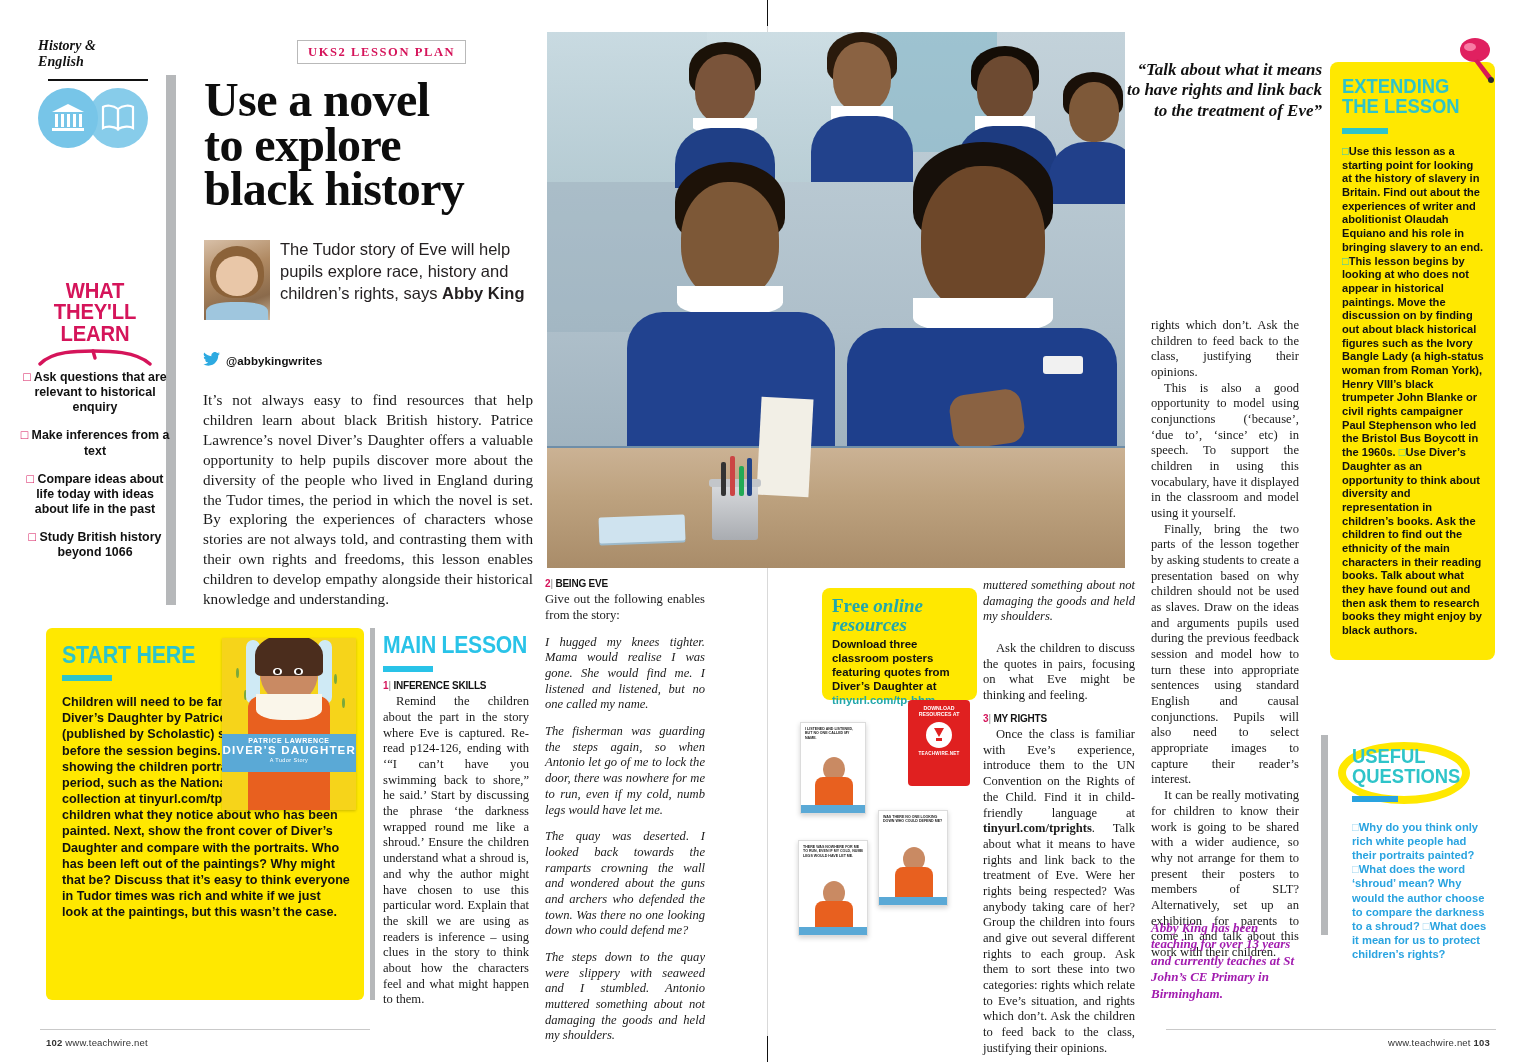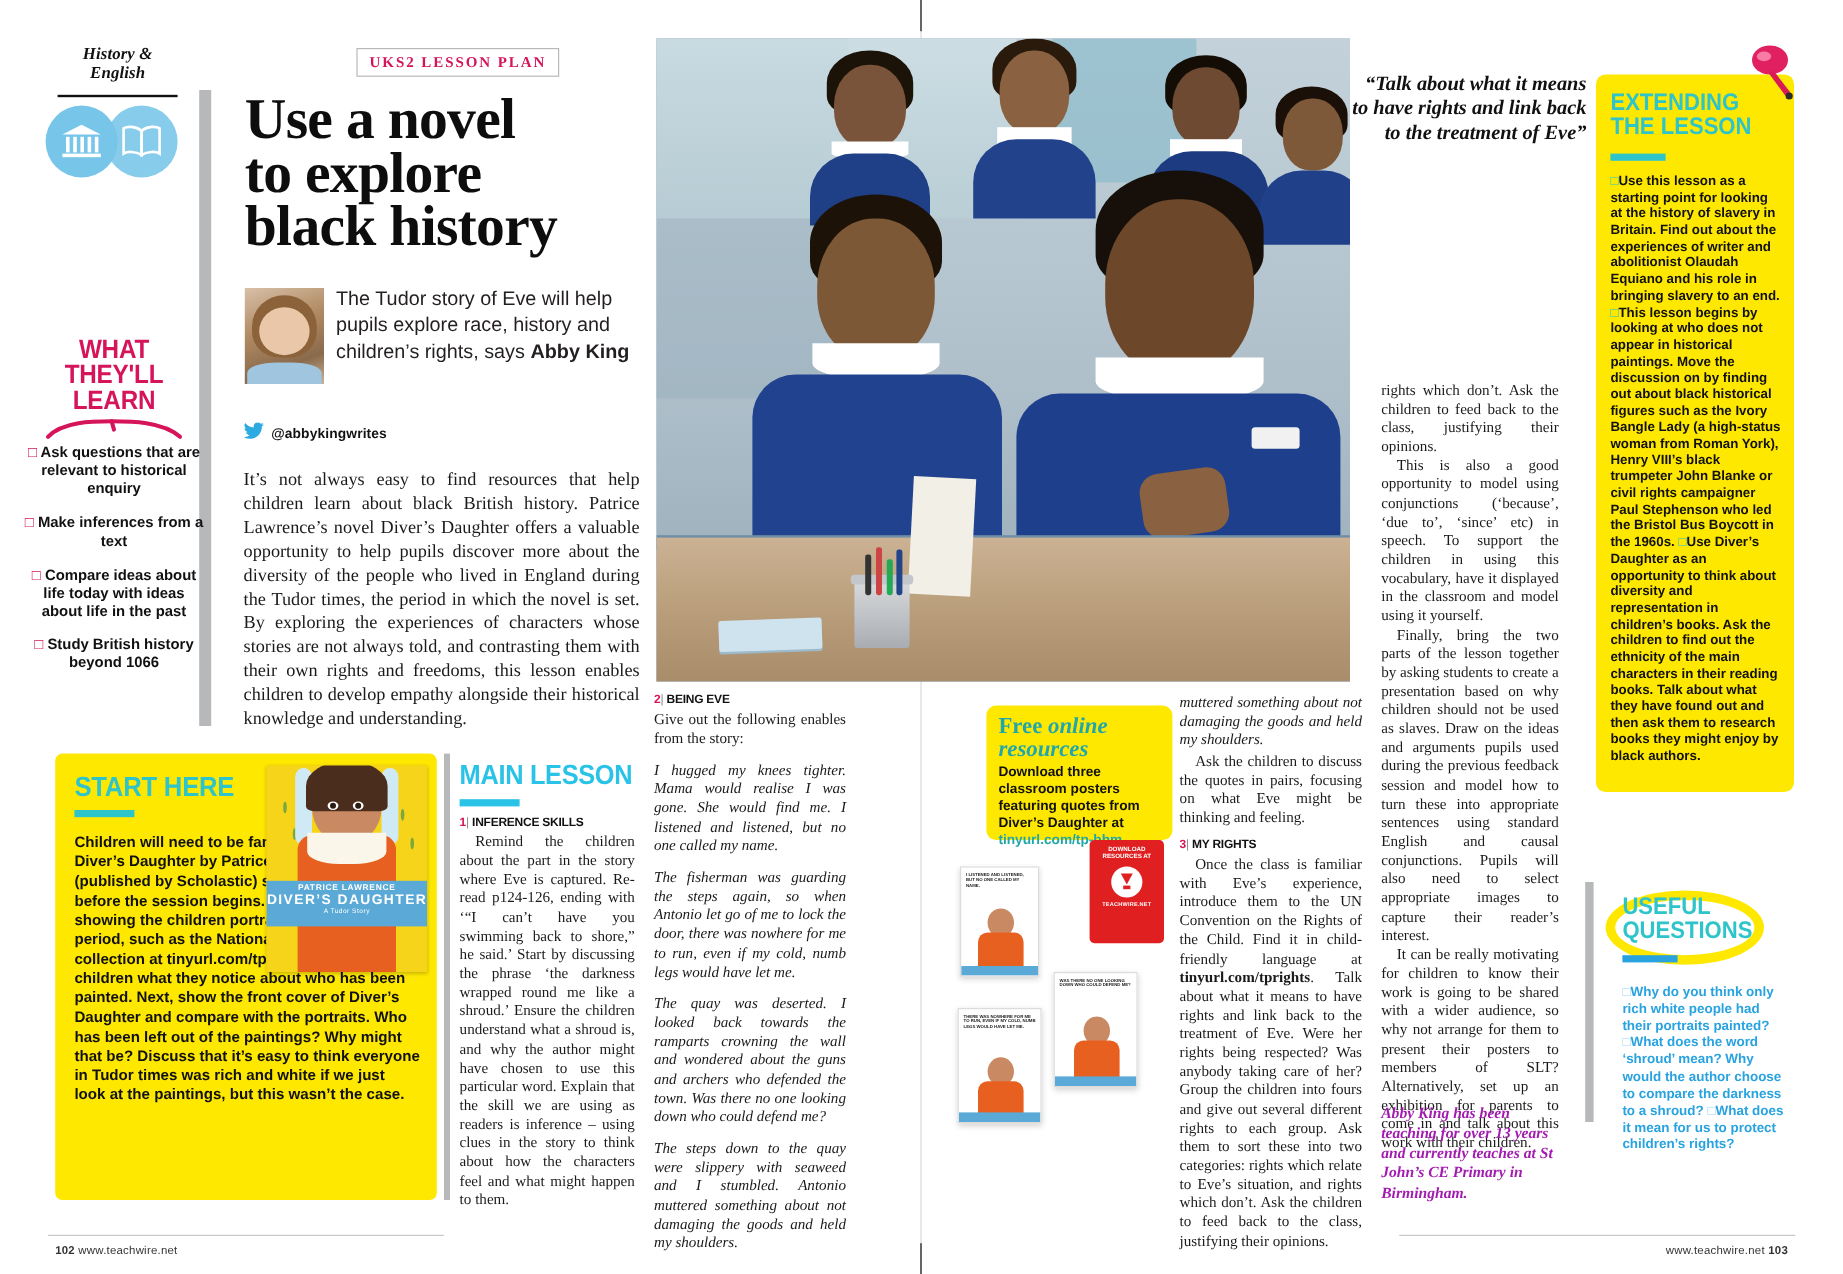--- a/index.html
+++ b/index.html
@@ -17,21 +17,21 @@
     position: absolute; left: 767px; top: 0; width: 1px; height: 1062px;
     background: #d9d9d9;
   }
   .spine-tick {
     position: absolute; left: 767px; width: 1px; background: #111;
   }
 
   
   .cat-label {
     position: absolute; left: 38px; top: 38px; width: 120px;
-    text-align: center;
+    text-align: left;
     font-family: "Liberation Serif", serif;
     font-weight: bold; font-style: italic;
     font-size: 14px; line-height: 1.12; color: #111;
     letter-spacing: .1px;
   }
   .cat-rule {
     position: absolute; left: 48px; top: 79px; width: 100px; height: 2px;
     background: #111;
   }
   .cat-icons { position: absolute; left: 34px; top: 88px; width: 130px; height: 62px; }
@@ -502,21 +502,21 @@
     </div>
     <p class="noind">Give out the following enables from the story:</p>
     <p class="q">I hugged my knees tighter. Mama would realise I was gone. She would find me. I listened and listened, but no one called my name.</p>
     <p class="q">The fisherman was guarding the steps again, so when Antonio let go of me to lock the door, there was nowhere for me to run, even if my cold, numb legs would have let me.</p>
     <p class="q">The quay was deserted. I looked back towards the ramparts crowning the wall and wondered about the guns and archers who defended the town. Was there no one looking down who could defend me?</p>
     <p class="q">The steps down to the quay were slippery with seaweed and I stumbled. Antonio muttered something about not damaging the goods and held my shoulders.</p>
   </div>
 
   <div class="bodycol col-c">
     <p class="q" style="margin-top:0">muttered something about not damaging the goods and held my shoulders.</p>
-    <p style="margin-top:2px">Ask the children to discuss the quotes in pairs, focusing on what Eve might be thinking and feeling.</p>
+    <p style="margin-top:16px">Ask the children to discuss the quotes in pairs, focusing on what Eve might be thinking and feeling.</p>
     <div class="sec-head" style="margin-top:9px">
       <span class="num">3</span><span class="bar">|</span>
       <span>MY RIGHTS</span>
     </div>
     <p><span>Once the class is familiar with Eve’s experience, introduce them to the UN Convention on the Rights of the Child. Find it in child-friendly language at </span><b>tinyurl.com/tprights</b><span>. Talk about what it means to have rights and link back to the treatment of Eve. Were her rights being respected? Was anybody taking care of her? Group the children into fours and give out several different rights to each group. Ask them to sort these into two categories: rights which relate to Eve’s situation, and rights which don’t. Ask the children to feed back to the class, justifying their opinions.</span></p>
   </div>
 
   <div class="bodycol col-d">
     <p class="noind">rights which don’t. Ask the children to feed back to the class, justifying their opinions.</p>
     <p>This is also a good opportunity to model using conjunctions (‘because’, ‘due to’, ‘since’ etc) in speech. To support the children in using this vocabulary, have it displayed in the classroom and model using it yourself.</p>

